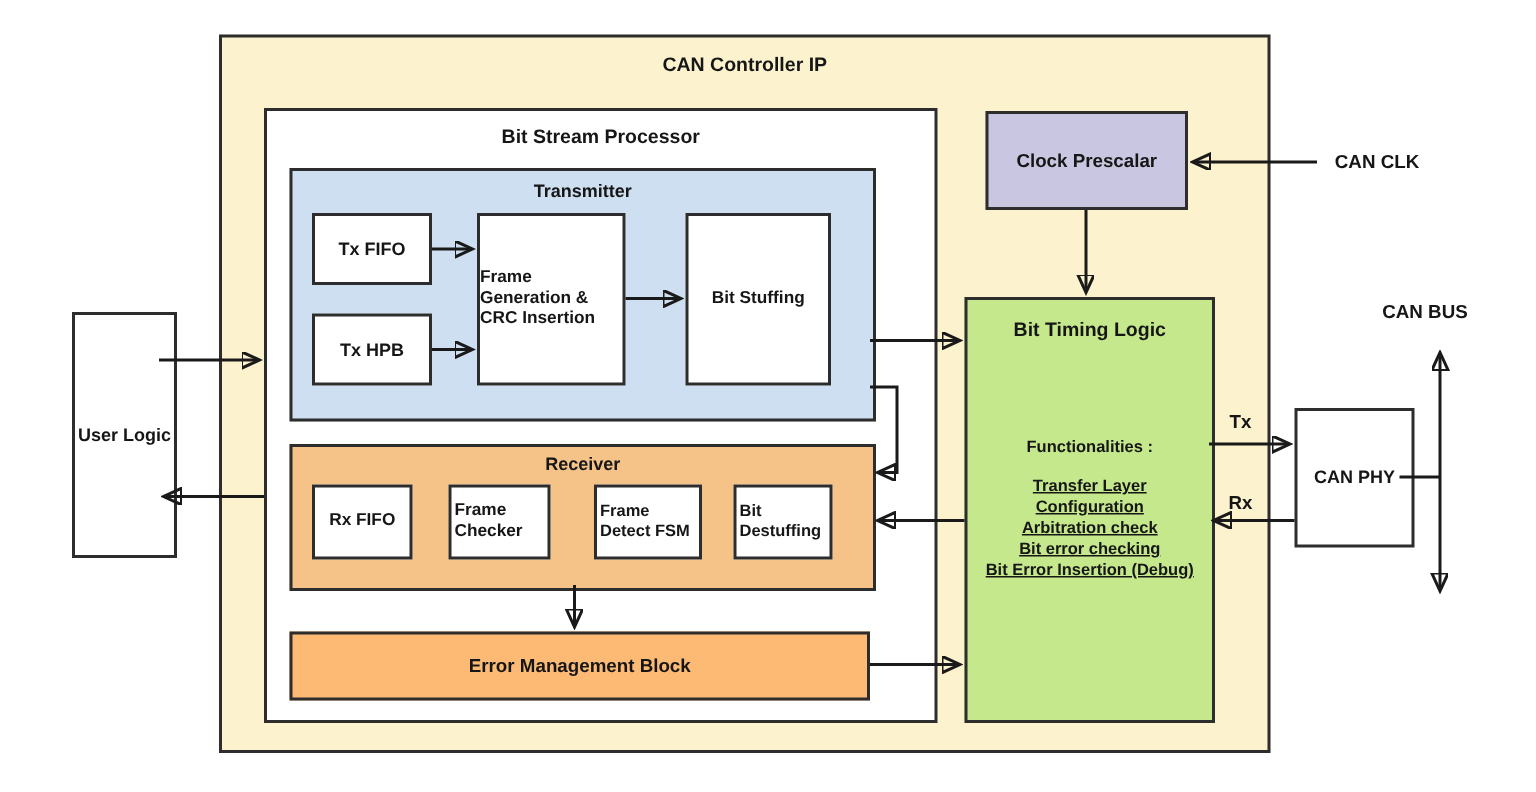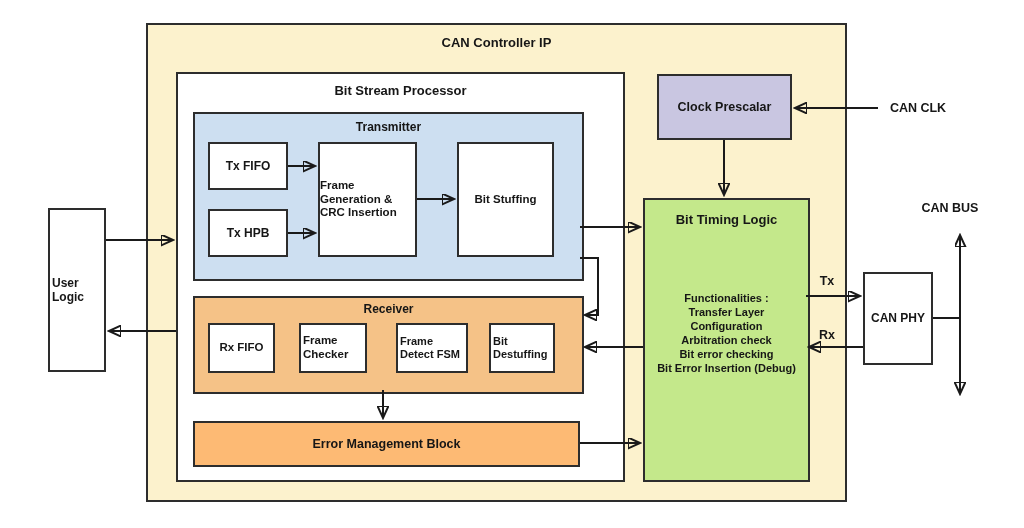--- a/index.html
+++ b/index.html
@@ -10,21 +10,21 @@
   }
   .panel{position:absolute;border:2px solid #2d2d2d;}
   .ttl{position:absolute;left:0;right:0;text-align:center;}
   .leaf{
     position:absolute;border:2px solid #2d2d2d;background:#ffffff;
     display:flex;align-items:center;justify-content:center;text-align:left;
     line-height:1.18;padding:2px;box-sizing:border-box;
   }
   .lbl{position:absolute;text-align:center;}
   .fn{position:absolute;top:91px;left:2px;right:2px;text-align:center;font-size:11px;line-height:14px;}
-  .fn-items{}
+  .fn-items{margin-top:12px;text-decoration:underline;}
   svg.wires{position:absolute;left:0;top:0;pointer-events:none;}
   svg.wires path{stroke:#1a1a1a;stroke-width:2;fill:none;}
 </style>
 </head>
 <body>
 
 <div class="canvas">
 
   <div class="panel" style="left:146px;top:23px;width:697px;height:475px;background:#fcf2cd;">
     <div class="ttl" style="top:10px;font-size:13px;">CAN Controller IP</div>
@@ -61,23 +61,23 @@
         <div>Configuration</div>
         <div>Arbitration check</div>
         <div>Bit error checking</div>
         <div>Bit Error Insertion (Debug)</div>
       </div>
     </div>
   </div>
 
   <div class="leaf" style="left:657px;top:74px;width:135px;height:66px;background:#c9c6e1;font-size:12.5px;">Clock Prescalar</div>
 
-  <div class="leaf" style="left:48px;top:208px;width:58px;height:164px;font-size:12px;">User Logic</div>
+  <div class="leaf" style="left:48px;top:208px;width:70px;height:164px;font-size:12px;">User Logic</div>
 
-  <div class="leaf" style="left:863px;top:272px;width:70px;height:93px;font-size:12px;">CAN PHY</div>
+  <div class="leaf" style="left:863px;top:272px;width:80px;height:93px;font-size:12px;">CAN PHY</div>
 
   <div class="lbl" style="left:882px;top:101px;width:72px;font-size:12.5px;">CAN CLK</div>
   <div class="lbl" style="left:914px;top:201px;width:72px;font-size:12.5px;">CAN BUS</div>
   <div class="lbl" style="left:810px;top:274px;width:34px;font-size:12.5px;">Tx</div>
   <div class="lbl" style="left:810px;top:328px;width:34px;font-size:12.5px;">Rx</div>
 
   <svg class="wires" width="1024" height="528" viewBox="0 0 1024 528">
     <defs>
       <marker id="ah" markerUnits="userSpaceOnUse" markerWidth="14" markerHeight="12" refX="11" refY="5.5" orient="auto-start-reverse">
         <path d="M0,0 L12,5.5 L0,11 Z" fill="#1a1a1a" stroke="none"></path>

